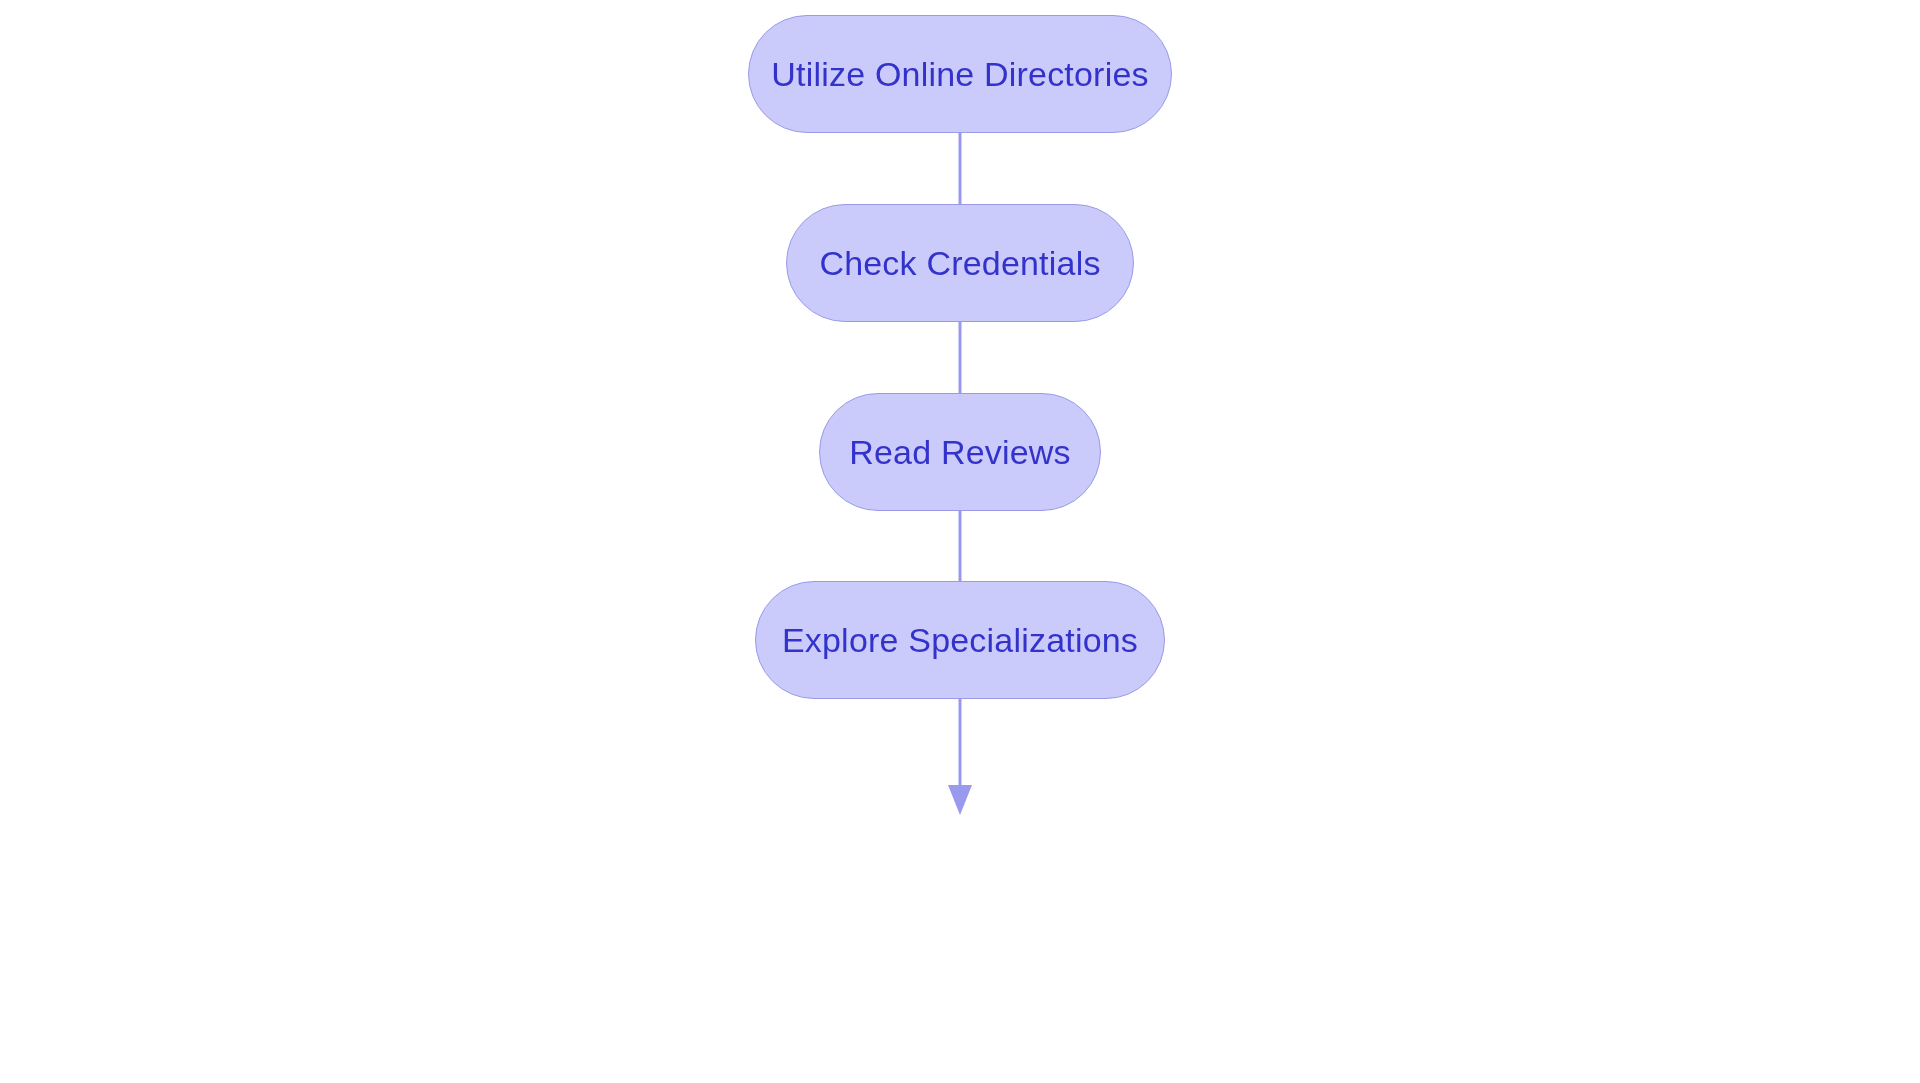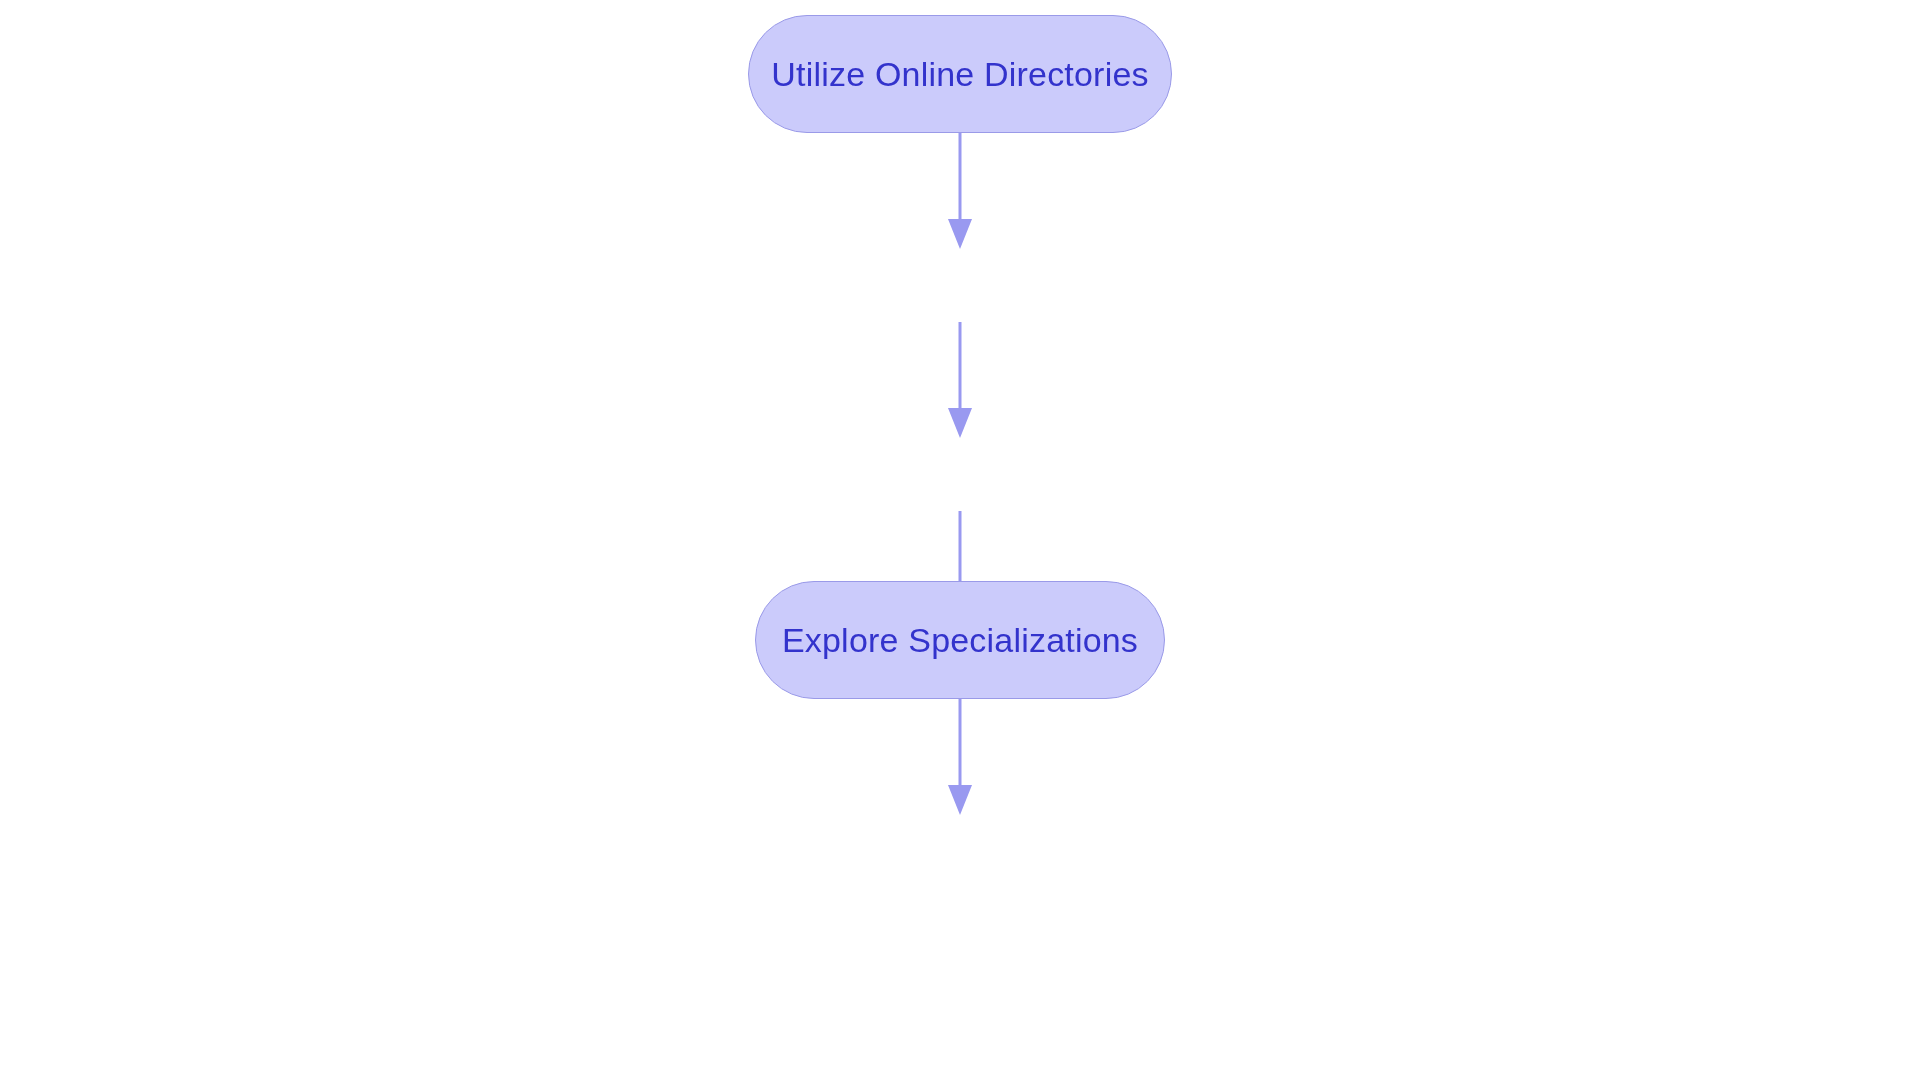--- a/index.html
+++ b/index.html
@@ -98,21 +98,27 @@
       <line x1="960" y1="699" x2="960" y2="788" stroke="#9999f0" stroke-width="3" marker-end="url(#arrowhead)"></line>
     </g>
   </svg>
 
   <div id="node-layer">
 
     <div class="flow-node node-0" style="background: rgb(203, 203, 251); border-color: rgb(154, 154, 232);">
       <span class="flow-node-label" style="color: rgb(51, 51, 204);">Utilize Online Directories</span>
     </div>
 
+    <div class="flow-node node-1" style="background: rgb(203, 203, 251); border-color: rgb(154, 154, 232);">
+      <span class="flow-node-label" style="color: rgb(51, 51, 204);">Check Credentials</span>
+    </div>
 
+    <div class="flow-node node-2" style="background: rgb(203, 203, 251); border-color: rgb(154, 154, 232);">
+      <span class="flow-node-label" style="color: rgb(51, 51, 204);">Read Reviews</span>
+    </div>
 
     <div class="flow-node node-3" style="background: rgb(203, 203, 251); border-color: rgb(154, 154, 232); justify-content: center;">
       <span class="flow-node-label" style="color: rgb(51, 51, 204);">Explore Specializations</span>
     </div>
 
 
   </div>
 </div>
 
 </body></html>

